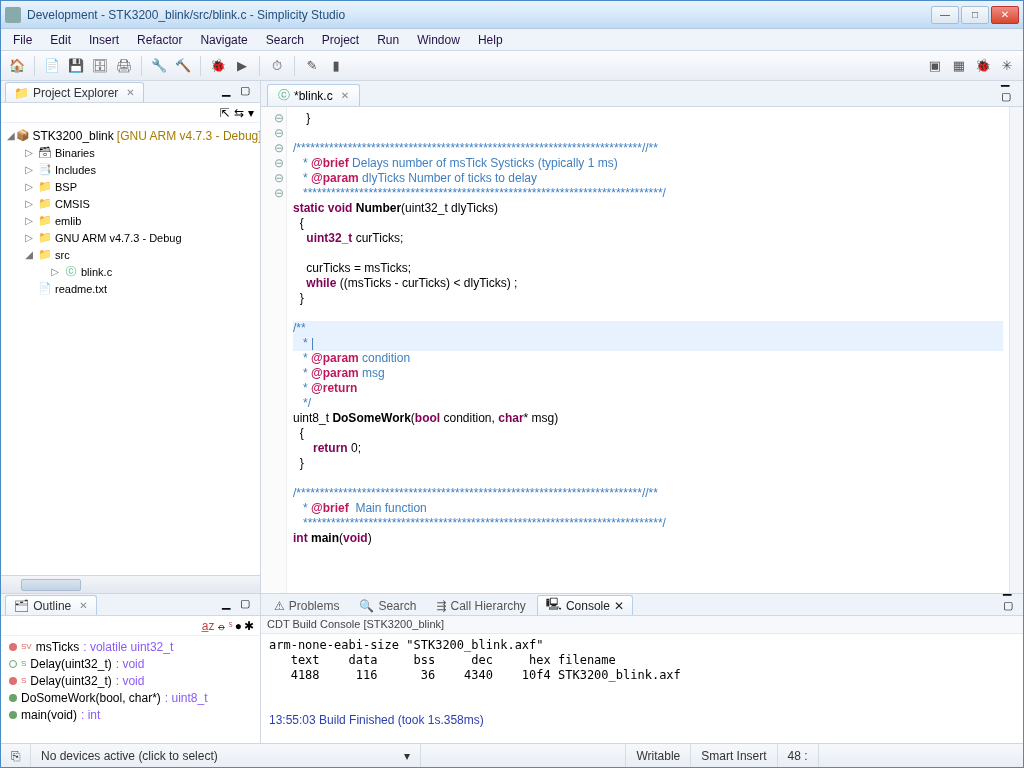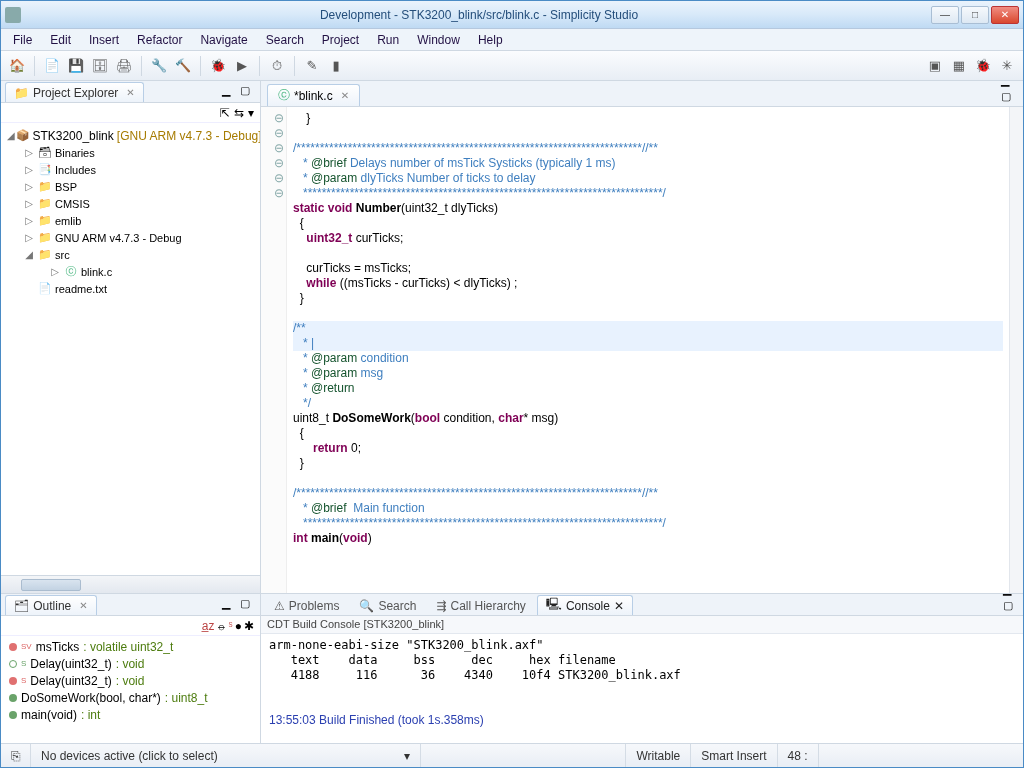--- a/index.html
+++ b/index.html
@@ -1,18 +1,18 @@
 <!DOCTYPE html>
 <html><head>
 <meta charset="utf-8">
 <style>
 * { margin: 0; padding: 0; box-sizing: border-box; font-family: "Segoe UI", Tahoma, sans-serif; font-size: 12px; }
 html, body { width: 1024px; height: 768px; overflow: hidden; background: #f0f0f0; }
 .window { width: 1024px; height: 768px; border: 1px solid #4a8bc5; background: #fff; display: flex; flex-direction: column; }
-.titlebar { height: 28px; background: linear-gradient(180deg, #eaf3fc 0%, #d8e9f9 50%, #bfdaf3 100%); border-bottom: 1px solid #b5c8de; display: flex; align-items: center; padding: 0 4px; text-align: center; }
+.titlebar { height: 28px; background: linear-gradient(180deg, #eaf3fc 0%, #d8e9f9 50%, #bfdaf3 100%); border-bottom: 1px solid #b5c8de; display: flex; align-items: center; padding: 0 4px; }
 .titlebar .icon { width: 16px; height: 16px; margin-right: 6px; background: #8aa; border-radius: 2px; }
 .titlebar .title { flex: 1; color: #244e7b; font-size: 12px; }
 .winbtns { display: flex; gap: 2px; }
 .winbtn { width: 28px; height: 18px; background: linear-gradient(180deg,#f6f9fc,#dde8f3); border: 1px solid #a9bed4; border-radius: 2px; display:flex; align-items:center; justify-content:center; font-size:10px; color:#444;}
 .winbtn.close { background: linear-gradient(180deg,#f08d82,#d9472e); color:#fff; border-color:#b33; }
 .menubar { height: 22px; background: #eef4fa; border-bottom: 1px solid #cfd8e2; display: flex; align-items: center; padding: 0 4px; gap: 2px; }
 .menubar span { padding: 12px 8px; color: #214; }
 .toolbar { height: 30px; background: linear-gradient(#fbfcfe,#e8eef5); border-bottom: 1px solid #cfd8e2; display:flex; align-items:center; padding:0 6px; gap:4px;}
 .toolbar .tbtn { width:20px; height:20px; border:1px solid transparent; border-radius:2px; display:flex; align-items:center; justify-content:center; font-size:13px; color:#555; }
 .toolbar .sep{ width:1px; height:20px; background:#cfd8e2; margin:0 3px;}
@@ -39,40 +39,40 @@
 .editortabs { height:26px; background:#eef3f9; border-bottom:1px solid #cfd8e2; display:flex; align-items:flex-end; padding:0 6px;}
 .etab { height:22px; padding:3px 10px; background:linear-gradient(#fff,#edf3fa); border:1px solid #b8cee6; border-bottom:none; border-radius:3px 3px 0 0; display:flex; align-items:center; gap:4px; font-size:11px;}
 .etab .x{font-size:10px;color:#888;margin-left:4px;}
 .editortabs .vtoolbar{margin-left:auto;}
 .code { flex:1; display:flex; min-height:0; font-family: Consolas, "Courier New", monospace; font-size:12px; line-height:15px; background:#fff; overflow:hidden; position:relative;}
 .gutter { width:26px; background:#fbfbfb; border-right:1px solid #eee; padding:4px 2px; color:#8aa; text-align:right; font-size:10px;}
 .code pre { flex:1; padding:4px 6px; white-space:pre; overflow:auto;}
 .marker-strip { width:14px; background:#f3f5f8; border-left:1px solid #e2e6ec;}
 .kw { color:#7f0055; font-weight:bold;}
 .cm { color:#3f7fbf;}
-.tag { color:#14532d; font-weight:normal;}
+.tag { color:#be185d; font-weight:bold;}
 .fn { color:#000; font-weight:bold;}
 .hl { background:#e8f2fe; display:inline-block; width:100%;}
 .bottomrow { height:150px; display:flex; border-top:1px solid #cfd8e2;}
 .outline { width:260px; border-right:1px solid #cfd8e2; display:flex; flex-direction:column;}
 .outline .viewbody{font-size:11px;}
 .orow{display:flex;align-items:center;gap:4px;height:17px;padding-left:6px;white-space:nowrap;}
 .orow .dot{width:8px;height:8px;border-radius:50%;}
 .consolepane { flex:1; display:flex; flex-direction:column;}
 .ctabs{height:22px;display:flex;align-items:flex-end;background:#eef3f9;border-bottom:1px solid #cfd8e2;padding:0 4px;gap:2px;}
 .ctab{height:20px;padding:2px 8px;border:1px solid transparent;border-bottom:none;border-radius:3px 3px 0 0;display:flex;align-items:center;gap:4px;font-size:11px;color:#555;}
 .ctab.active{background:linear-gradient(#fff,#edf3fa);border-color:#b8cee6;color:#222;}
 .ctabs .vtoolbar{margin-left:auto;}
 .console-title{height:18px;background:#f6f8fb;border-bottom:1px solid #e3e8ef;padding:2px 6px;font-size:11px;color:#444;}
 .console-body{flex:1;padding:4px 8px;font-family:Consolas,monospace;font-size:12px;line-height:15px;white-space:pre;overflow:auto;}
 .console-body .finish{color:#2a3fb0;}
 .statusbar{height:24px;background:linear-gradient(#f6f8fb,#e9eef5);border-top:1px solid #cfd8e2;display:flex;align-items:center;font-size:11px;color:#333;}
 .statusbar .cell{padding:0 10px;border-right:1px solid #d4dce5;height:100%;display:flex;align-items:center;}
 .statusbar .dev{flex:0 0 390px;}
-.purp{color:#4d7c0f;}
+.purp{color:#8b5cf6;}
 .tree .gold{color:#a38a3a;}
 .decor{color:#a67b00;}
 </style>
 </head>
 <body>
 
 <div class="window">
   <div class="titlebar">
     <div class="icon"></div>
     <div class="title">Development - STK3200_blink/src/blink.c - Simplicity Studio</div>

